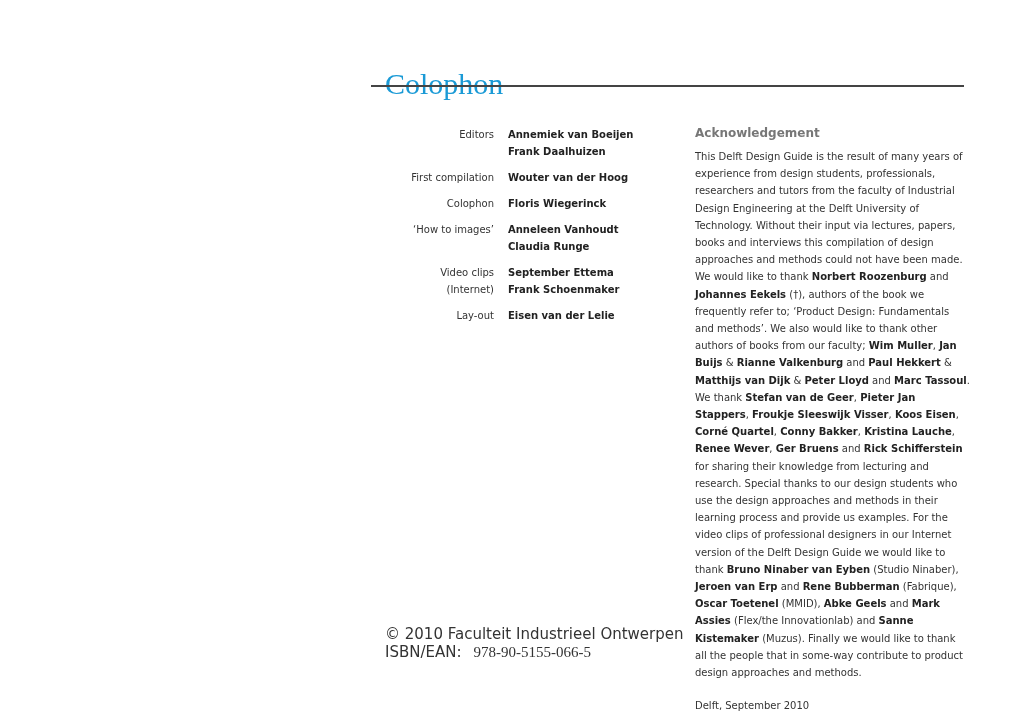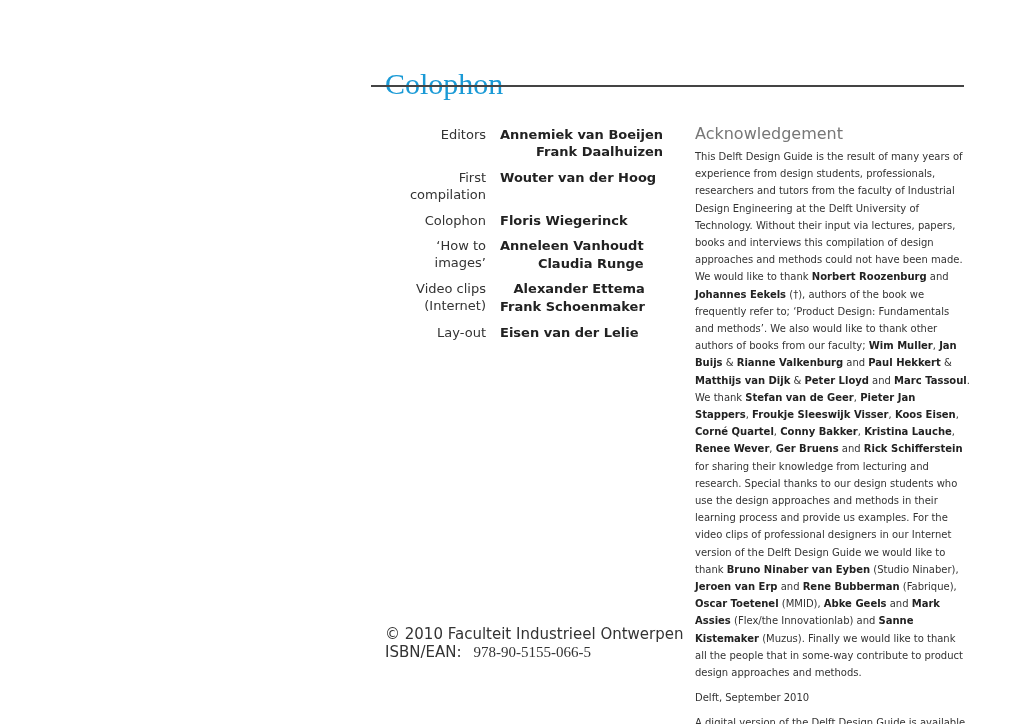--- a/index.html
+++ b/index.html
@@ -1,32 +1,32 @@
 <!DOCTYPE html>
 <html><head>
 <meta charset="utf-8">
 <style>
   html, body { margin: 0; padding: 0; background: #ffffff; }
   body { width: 1024px; height: 724px; position: relative; overflow: hidden;
          font-family: "DejaVu Sans", sans-serif; color: #222; }
   .title { position: absolute; left: 385px; top: 66px; font-family: "Liberation Serif", "DejaVu Serif", serif;
            font-size: 30px; color: #1a9ad6; line-height: 36px; }
   .rule { position: absolute; left: 371px; top: 85px; width: 593px; height: 2px; background: #444; }
-  .credits { position: absolute; left: 392px; top: 126px; font-size: 13px; }
+  .credits { position: absolute; left: 400px; top: 126px; font-size: 10px; }
   .credit-row { display: flex; margin-bottom: 8.5px; }
   .credit-label { width: 94px; text-align: right; color: #333; padding-right: 14px; line-height: 17px; }
-  .credit-names { display: flex; flex-direction: column; align-items: flex-end; }
+  .credit-names { display: flex; flex-direction: column; }
   .credit-name { font-weight: bold; color: #222; line-height: 17.3px; }
   .footer-left { position: absolute; left: 385px; top: 626px; font-size: 15px; color: #333; line-height: 17.5px; }
   .isbn-value { margin-left: 12px; font-family: Liberation Serif, serif; }
   .ack { position: absolute; left: 695px; top: 125px; width: 275px; font-size: 10px; color: #333; }
-  .ack-heading { font-weight: normal; font-size: 16px; color: #777; line-height: 17px; }
+  .ack-heading { font-weight: bold; font-size: 12px; color: #777; line-height: 17px; }
   .ack-body { line-height: 17.2px; margin-top: 6px; }
   .ack-body b { color: #222; }
-  .ack-date { margin-top: 8px; line-height: 17px; }
+  .ack-date { margin-top: 16px; line-height: 17px; }
   .ack-digital { margin-top: 8px; line-height: 17.5px; }
 </style>
 </head>
 <body>
 
 <div class="title">Colophon</div>
 <div class="rule"></div>
 
 <div class="credits">
   <div class="credit-row">
@@ -51,21 +51,21 @@
   <div class="credit-row">
     <div class="credit-label">‘How to images’</div>
     <div class="credit-names">
       <div class="credit-name">Anneleen Vanhoudt</div>
       <div class="credit-name">Claudia Runge</div>
     </div>
   </div>
   <div class="credit-row">
     <div class="credit-label">Video clips (Internet)</div>
     <div class="credit-names">
-      <div class="credit-name">Alexander Ettema</div>
+      <div class="credit-name">September Ettema</div>
       <div class="credit-name">Frank Schoenmaker</div>
     </div>
   </div>
   <div class="credit-row">
     <div class="credit-label">Lay-out</div>
     <div class="credit-names">
       <div class="credit-name">Eisen van der Lelie</div>
     </div>
   </div>
 </div>

